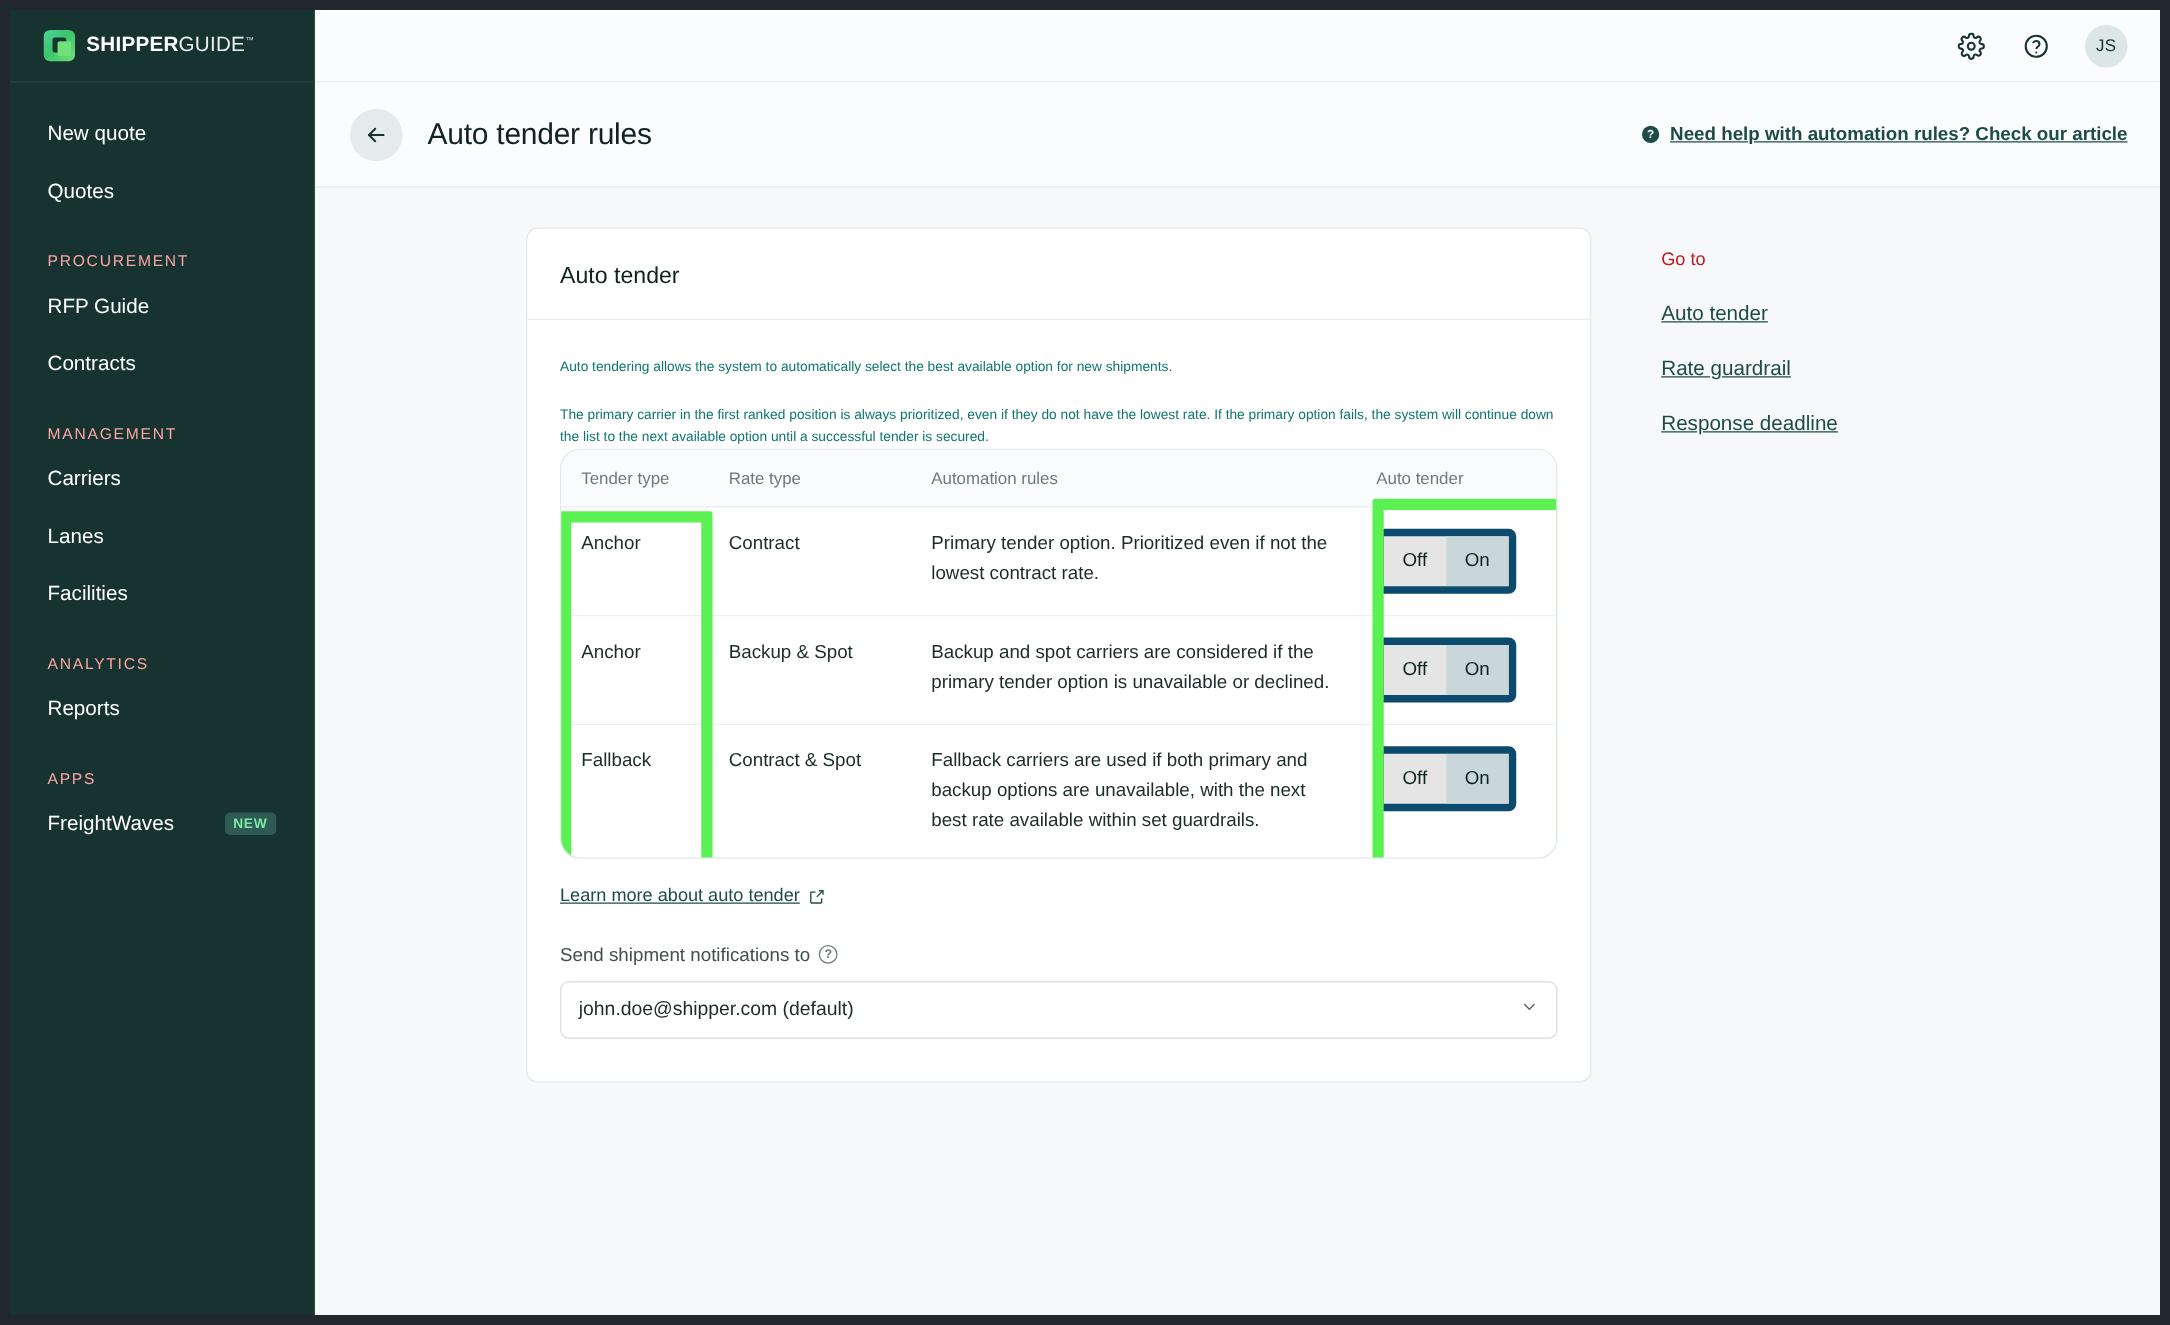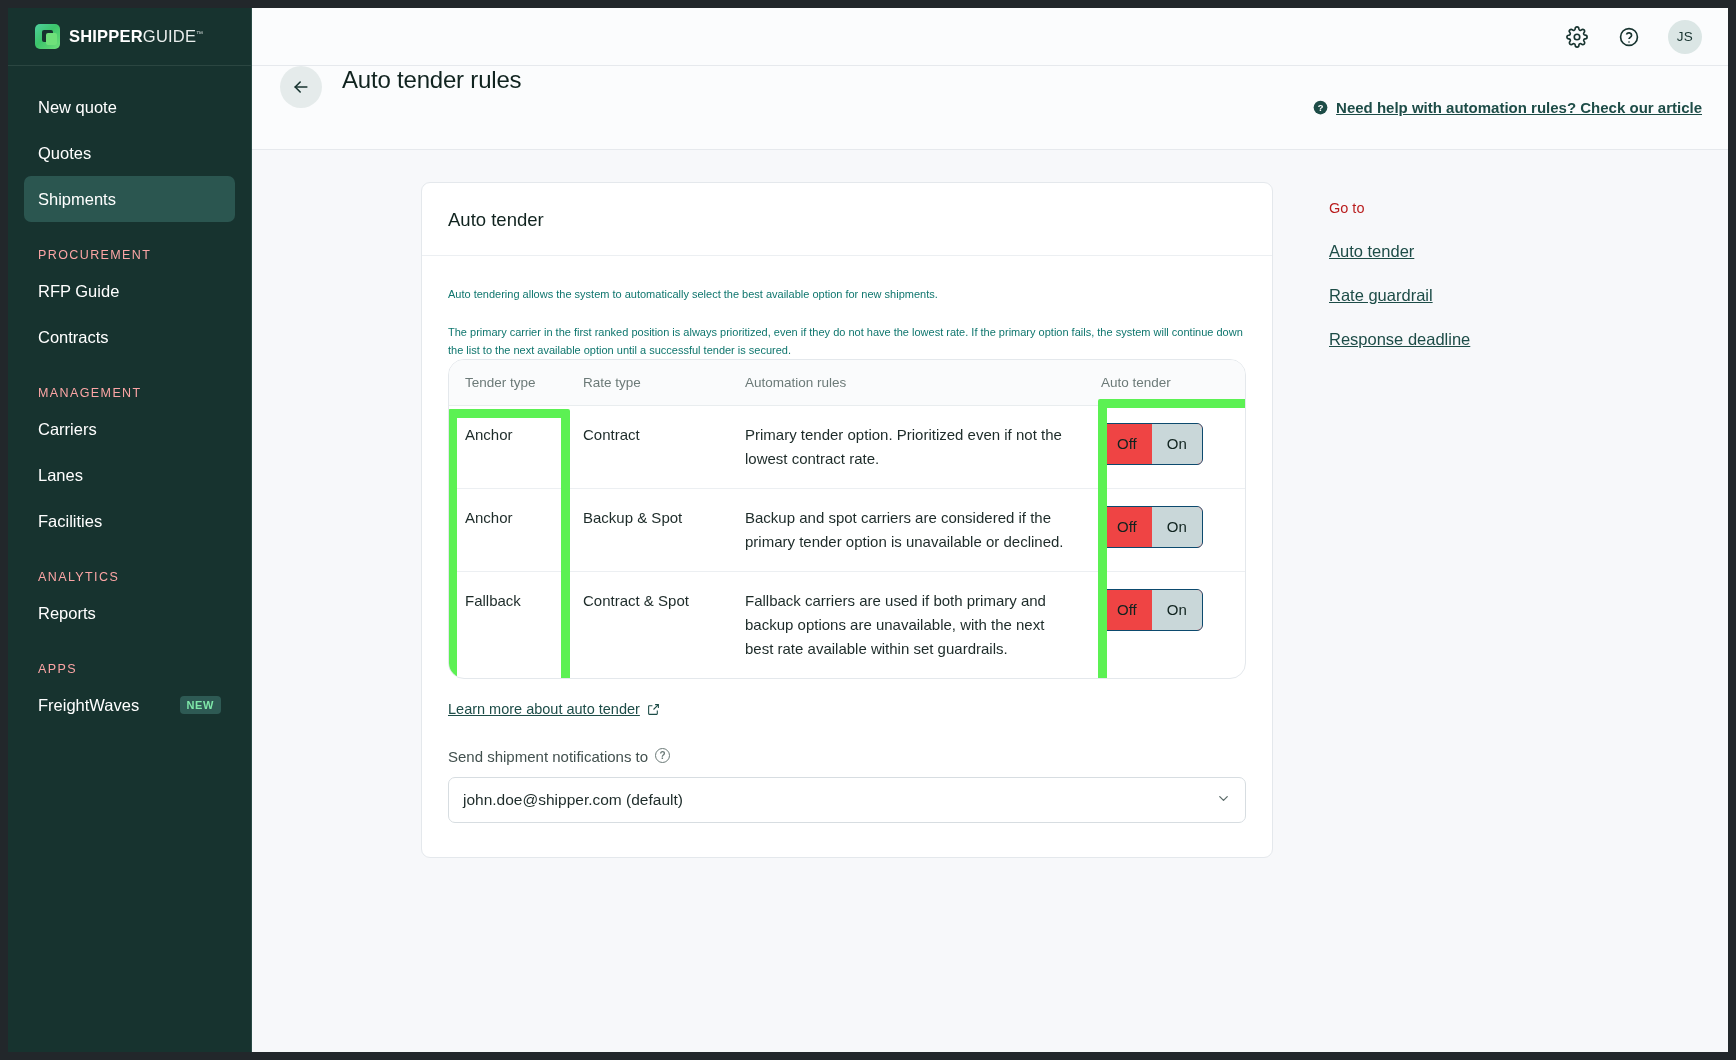--- a/index.html
+++ b/index.html
@@ -144,20 +144,21 @@
     display: flex; align-items: center; justify-content: center;
     cursor: pointer;
     letter-spacing: .3px;
   }
 
   .pagehead {
     height: 84px;
     background: #fbfcfd;
     border-bottom: 1px solid #e6e9ed;
     display: flex;
+    align-items: center;
     padding: 0 26px 0 28px;
     flex: 0 0 84px;
   }
   .back-btn {
     width: 42px; height: 42px;
     border-radius: 50%;
     background: #e5ebeb;
     display: flex; align-items: center; justify-content: center;
     cursor: pointer;
     flex: 0 0 42px;
@@ -246,24 +247,24 @@
   tbody tr:last-child td { border-bottom: none; }
   td.c-tender { width: 118px; }
   td.c-rate   { width: 162px; }
   td.c-auto   { width: 160px; }
   th.c-tender { width: 118px; }
   th.c-rate   { width: 162px; }
   th.c-auto   { width: 160px; }
 
   .toggle {
     display: inline-flex;
-    border: 1px solid #0c4a6e;
+    border: 6px solid #0c4a6e;
     border-radius: 6px;
     overflow: hidden;
-    background: #ef4444;
+    background: #e5e5e5;
     cursor: pointer;
   }
   .toggle span {
     padding: 8px 15px;
     font-size: 15px;
     color: #10231f;
     user-select: none;
   }
   .toggle span.sel { background: #c9d7d9; font-weight: 500; }
 
@@ -348,23 +349,20 @@
         <span class="b">SHIPPER</span><span class="l">GUIDE</span><span class="logo-tm">™</span>
       </div>
     </div>
 
     <nav class="nav">
       <div class="nav-item">
         <span>New quote</span>
       </div>
       <div class="nav-item">
         <span>Quotes</span>
-      </div>
-      <div class="nav-item active">
-        <span>Shipments</span>
       </div>
 
       <div class="nav-group">PROCUREMENT</div>
       <div class="nav-item">
         <span>RFP Guide</span>
       </div>
       <div class="nav-item">
         <span>Contracts</span>
       </div>
 

